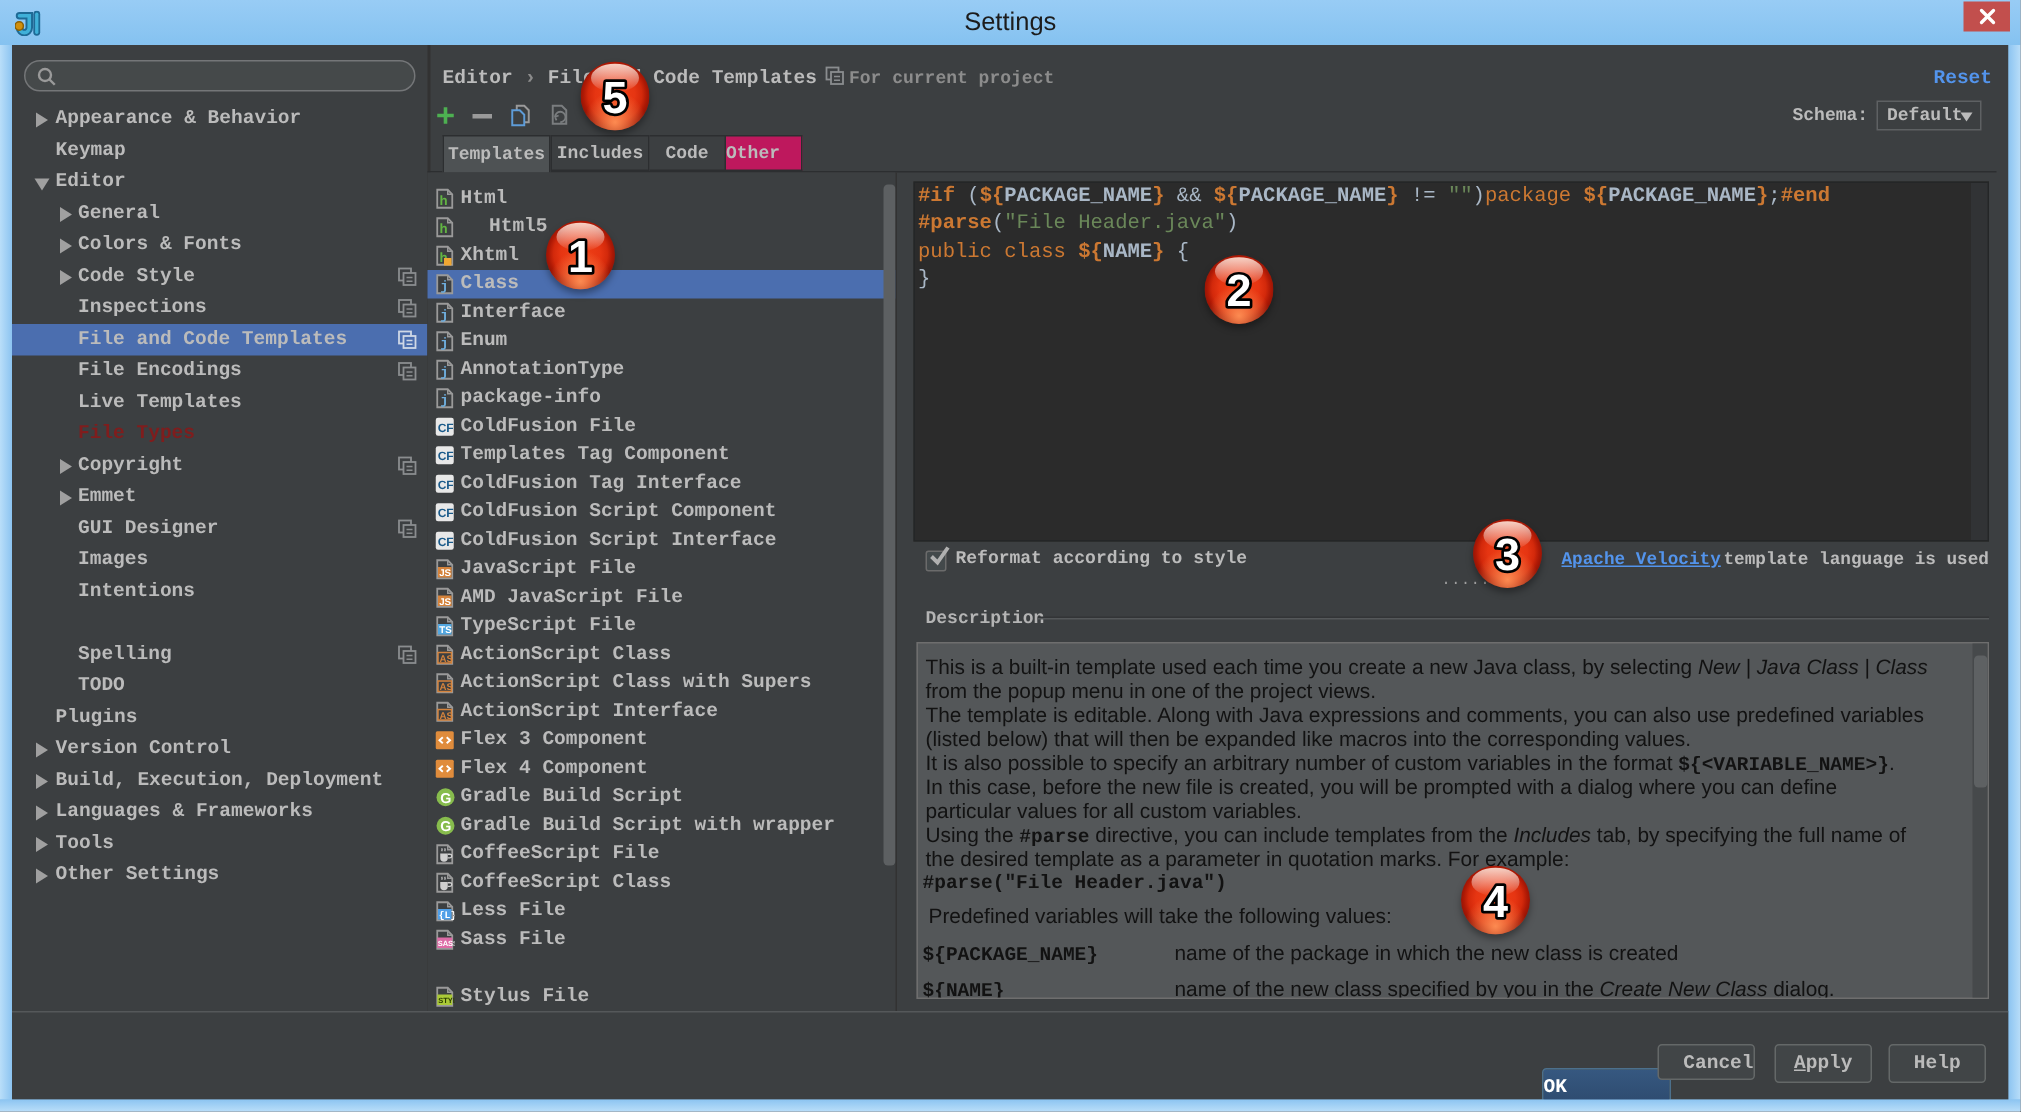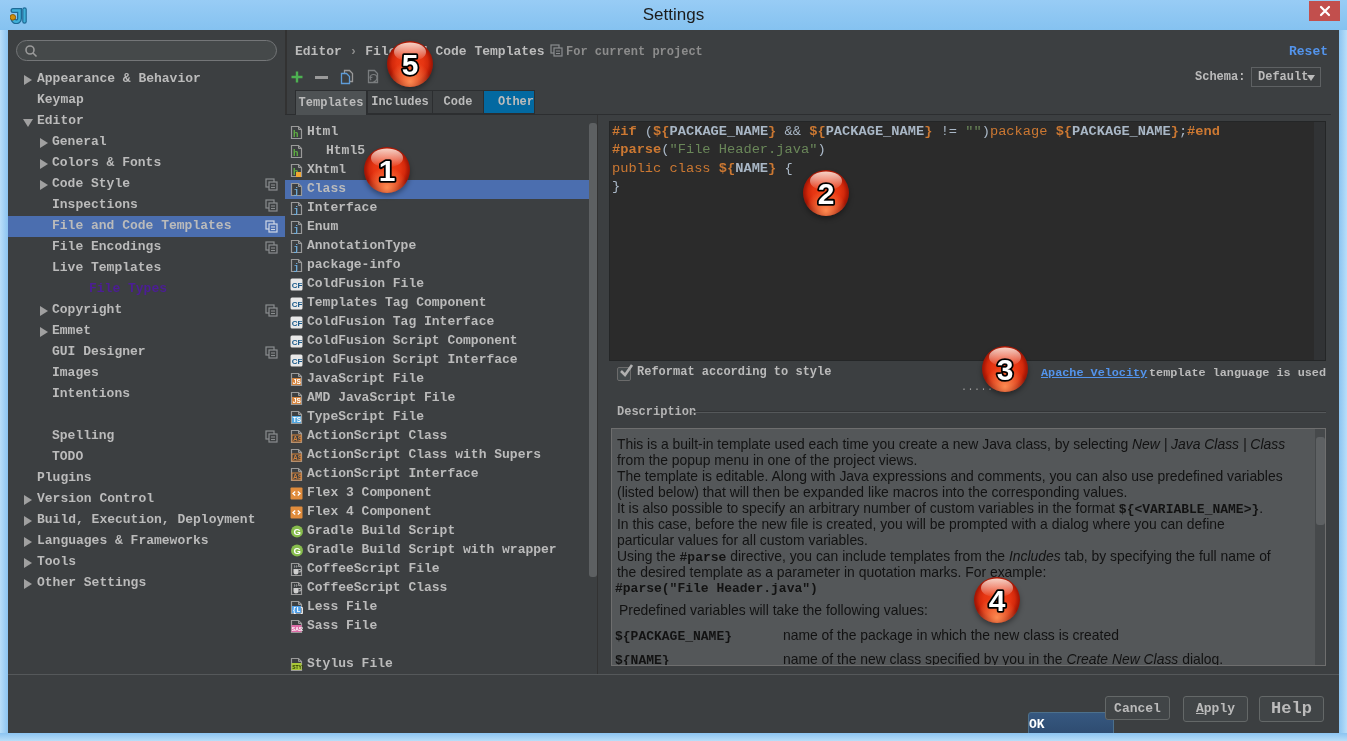--- a/index.html
+++ b/index.html
@@ -85,21 +85,21 @@
 <rect x="1" y="1" width="8" height="8" fill="none" stroke="#8a8d8f" stroke-width="1.2"></rect>
 <rect x="4" y="4" width="8" height="8" fill="#3c3f41" stroke="#8a8d8f" stroke-width="1.2"></rect>
 <line x1="6" y1="7" x2="10" y2="7" stroke="#8a8d8f" stroke-width="1.1"></line>
 <line x1="6" y1="9.5" x2="10" y2="9.5" stroke="#8a8d8f" stroke-width="1.1"></line>
 </svg>
     </div>
 <div style="position:absolute;left:8px;top:257.5px;width:277px;height:21px;">
       <span style="position:absolute;left:44px;top:2.5px;color:#bbbbbb;font:bold 13px 'Liberation Mono',monospace;white-space:pre;">Live Templates</span>
     </div>
 <div style="position:absolute;left:8px;top:278.5px;width:277px;height:21px;">
-      <span style="position:absolute;left:44px;top:2.5px;color:#4c1d95;font:bold 13px 'Liberation Mono',monospace;white-space:pre;margin-left:37px;">File Types</span>
+      <span style="position:absolute;left:44px;top:2.5px;color:#7f1d1d;font:bold 13px 'Liberation Mono',monospace;white-space:pre;">File Types</span>
     </div>
 <div style="position:absolute;left:8px;top:299.5px;width:277px;height:21px;">
       <div style="position:absolute;left:32px;top:6px;width:0;height:0;border-left:8px solid #a0a0a0;border-top:5px solid transparent;border-bottom:5px solid transparent;"></div>
       <span style="position:absolute;left:44px;top:2.5px;color:#bbbbbb;font:bold 13px 'Liberation Mono',monospace;white-space:pre;">Copyright</span>
       <svg style="position:absolute;left:257px;top:4px" width="13" height="13" viewBox="0 0 13 13">
 <rect x="1" y="1" width="8" height="8" fill="none" stroke="#8a8d8f" stroke-width="1.2"></rect>
 <rect x="4" y="4" width="8" height="8" fill="#3c3f41" stroke="#8a8d8f" stroke-width="1.2"></rect>
 <line x1="6" y1="7" x2="10" y2="7" stroke="#8a8d8f" stroke-width="1.1"></line>
 <line x1="6" y1="9.5" x2="10" y2="9.5" stroke="#8a8d8f" stroke-width="1.1"></line>
 </svg>
@@ -184,21 +184,21 @@
     </svg>
 <svg style="position:absolute;left:365px;top:69px;" width="16" height="16" viewBox="0 0 16 16">
 <path d="M3.5 1.5 h6 l3 3 v9 h-9 z" fill="#3c3f41" stroke="#7a7d7f" stroke-width="1.3"></path>
 <path d="M5 9 a3.5 3.5 0 1 1 3.5 3.5 M5 9 l2.4 -1 M5 9 l1 2.3" fill="none" stroke="#7a7d7f" stroke-width="1.2"></path>
     </svg>
 
 <div style="position:absolute;left:285px;top:114px;width:1046px;height:1px;background:#2c2e30;"></div>
 <div class="mono" style="position:absolute;left:295px;top:90px;width:72px;height:25px;background:#4e5254;border:1px solid #2c2e30;border-bottom:none;color:#bbbbbb;font-size:12px;text-align:center;line-height:24px;">Templates</div>
 <div class="mono" style="position:absolute;left:367px;top:90px;width:66px;height:24px;background:#3c3f41;border:1px solid #2c2e30;color:#bbbbbb;font-size:12px;text-align:center;line-height:23px;">Includes</div>
 <div class="mono" style="position:absolute;left:433px;top:90px;width:51px;height:24px;background:#3c3f41;border:1px solid #2c2e30;border-left:none;color:#bbbbbb;font-size:12px;text-align:center;line-height:23px;">Code</div>
-<div class="mono" style="position:absolute;left:484px;top:90px;width:51px;height:24px;background:#0369a1;border:1px solid #2c2e30;border-left:none;color:#bbbbbb;font-size:12px;text-align:right;line-height:23px;">Other</div>
+<div class="mono" style="position:absolute;left:484px;top:90px;width:51px;height:24px;background:#be185d;border:1px solid #2c2e30;border-left:none;color:#bbbbbb;font-size:12px;text-align:left;line-height:23px;">Other</div>
 
 <div style="position:absolute;left:285px;top:115px;width:312px;height:560px;background:#3c3f41;"></div>
 <div style="position:absolute;left:285px;top:122.5px;width:312px;height:19px;">
       <div style="position:absolute;left:5px;top:2px;width:14px;height:15px;">
         <svg width="13" height="15" viewBox="0 0 13 15" style="position:absolute;left:0;top:0">
 <path d="M1.5 1.5 h7 l3 3 v9 h-10 z" fill="#3c3f41" stroke="#9a9a9a" stroke-width="1.2"></path>
 <path d="M8.5 1.5 v3 h3" fill="none" stroke="#9a9a9a" stroke-width="1"></path>
 <text x="3" y="11.5" font-family="Liberation Mono,monospace" font-weight="bold" font-size="9" fill="#62b543">h</text>
         </svg>
       </div>
@@ -514,23 +514,23 @@
 <div style="position:absolute;left:3px;top:198px;white-space:pre;"><span style="font:bold 13px 'Liberation Mono',monospace;">${PACKAGE_NAME}</span><span style="position:absolute;left:168px;white-space:pre;">name of the package in which the new class is created</span></div>
 <div style="position:absolute;left:3px;top:222px;white-space:pre;"><span style="font:bold 13px 'Liberation Mono',monospace;">${NAME}</span><span style="position:absolute;left:168px;white-space:pre;">name of the new class specified by you in the <i>Create New Class</i> dialog.</span></div>
 </div>
     </div>
 
 <div style="position:absolute;left:1315px;top:429px;width:10px;height:236px;background:#46494b;"></div>
 <div style="position:absolute;left:1316px;top:437px;width:9px;height:88px;background:#5e6163;border-radius:3px;"></div>
 
 <div style="position:absolute;left:8px;top:674px;width:1331px;height:59px;background:#3c3f41;border-top:1px solid #55585a;"></div>
 <div class="mono" style="position:absolute;left:1028px;top:696px;width:86px;height:26px;background:linear-gradient(#365880,#2d4a6e);border:1px solid #4c708c;border-radius:3px;color:#ffffff;font-size:13px;line-height:24px;margin-top:16px;">OK</div>
-<div class="mono" style="position:absolute;left:1105px;top:696px;width:65px;height:24px;background:#414547;border:1px solid #646868;border-radius:3px;color:#bbbbbb;font-size:13px;text-align:center;line-height:24px;">Cancel</div>
+<div class="mono" style="position:absolute;left:1105px;top:696px;width:65px;height:24px;background:#414547;border:1px solid #646868;border-radius:3px;color:#bbbbbb;font-size:13px;text-align:right;line-height:24px;">Cancel</div>
 <div class="mono" style="position:absolute;left:1183px;top:696px;width:65px;height:26px;background:#414547;border:1px solid #646868;border-radius:3px;color:#bbbbbb;font-size:13px;text-align:center;line-height:24px;"><span style="text-decoration:underline;">A</span>pply</div>
-<div class="mono" style="position:absolute;left:1259px;top:696px;width:65px;height:26px;background:#414547;border:1px solid #646868;border-radius:3px;color:#bbbbbb;font-size:17px;text-align:center;line-height:24px;">Help</div>
+<div class="mono" style="position:absolute;left:1259px;top:696px;width:65px;height:26px;background:#414547;border:1px solid #646868;border-radius:3px;color:#bbbbbb;font-size:13px;text-align:center;line-height:24px;">Help</div>
 
 <div style="position:absolute;left:0;top:30px;width:8px;height:703px;background:linear-gradient(90deg,#b9def9,#8cc4f1);"></div>
 <div style="position:absolute;left:1339px;top:30px;width:8px;height:703px;background:linear-gradient(90deg,#8cc4f1,#b9def9);"></div>
 <div style="position:absolute;left:0;top:733px;width:1347px;height:8px;background:linear-gradient(#8cc4f1,#b9def9);"></div>
 
 <div style="position:absolute;left:387.0px;top:41.0px;width:46px;height:46px;border-radius:50%;box-shadow:0 3px 5px rgba(0,0,0,0.35);z-index:40;">
 <svg width="46" height="46" viewBox="0 0 46 46" style="position:absolute;left:0;top:0;">
 <defs>
 <radialGradient id="b5body" cx="50%" cy="48%" r="52%">
 <stop offset="0%" stop-color="#f04116"></stop>

